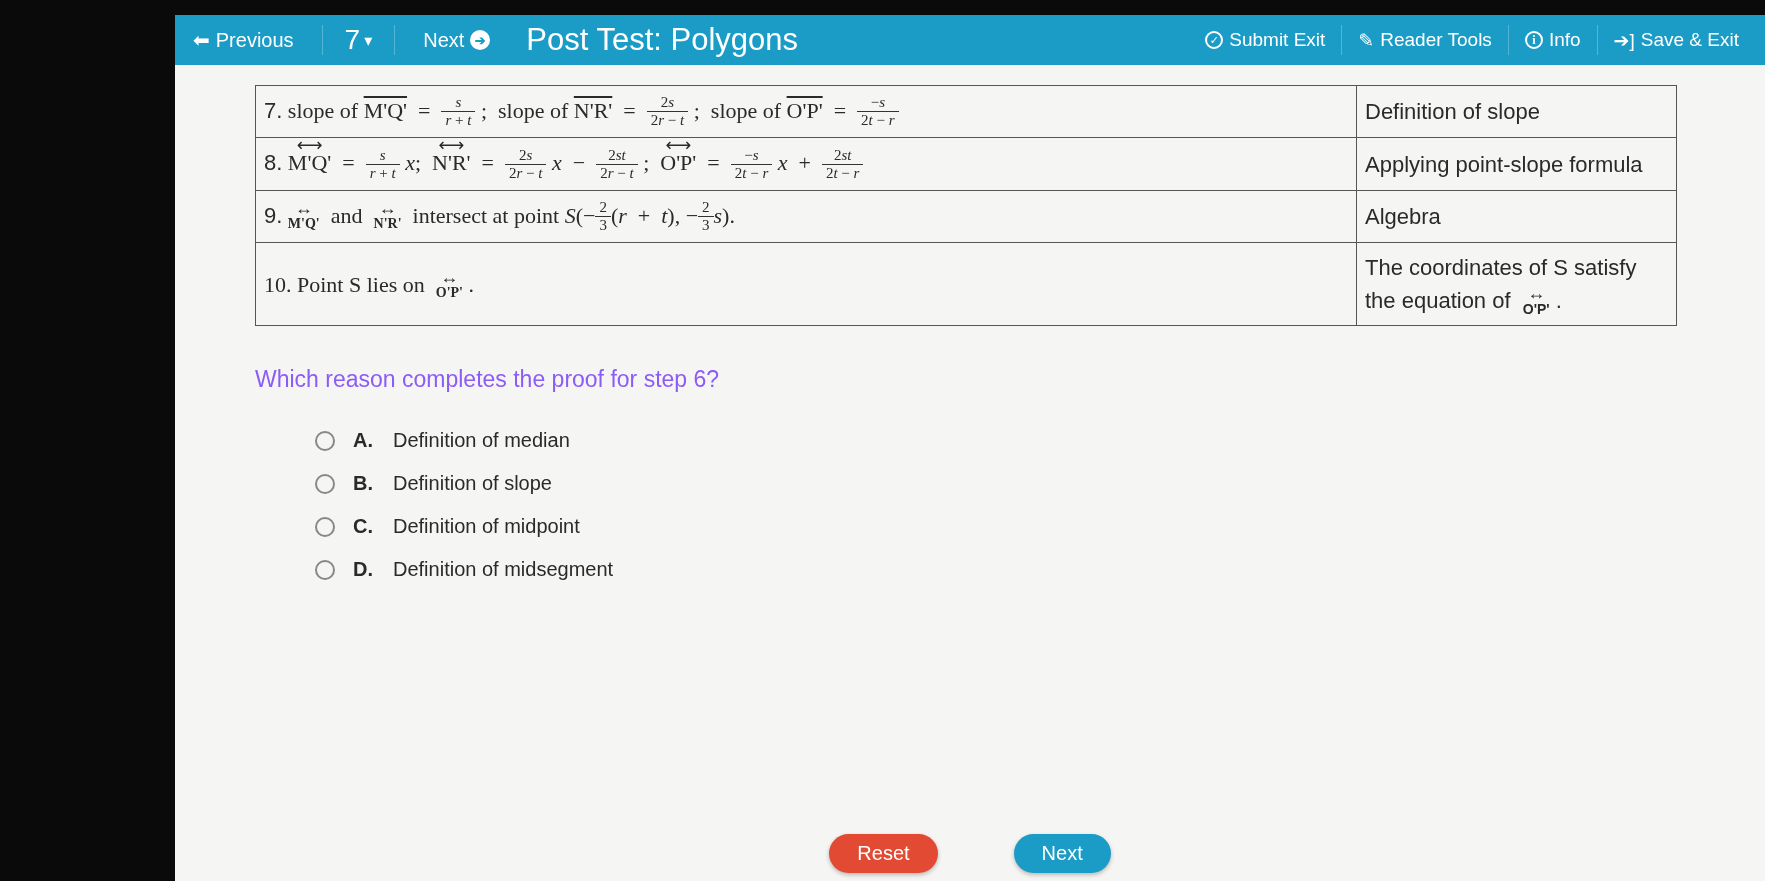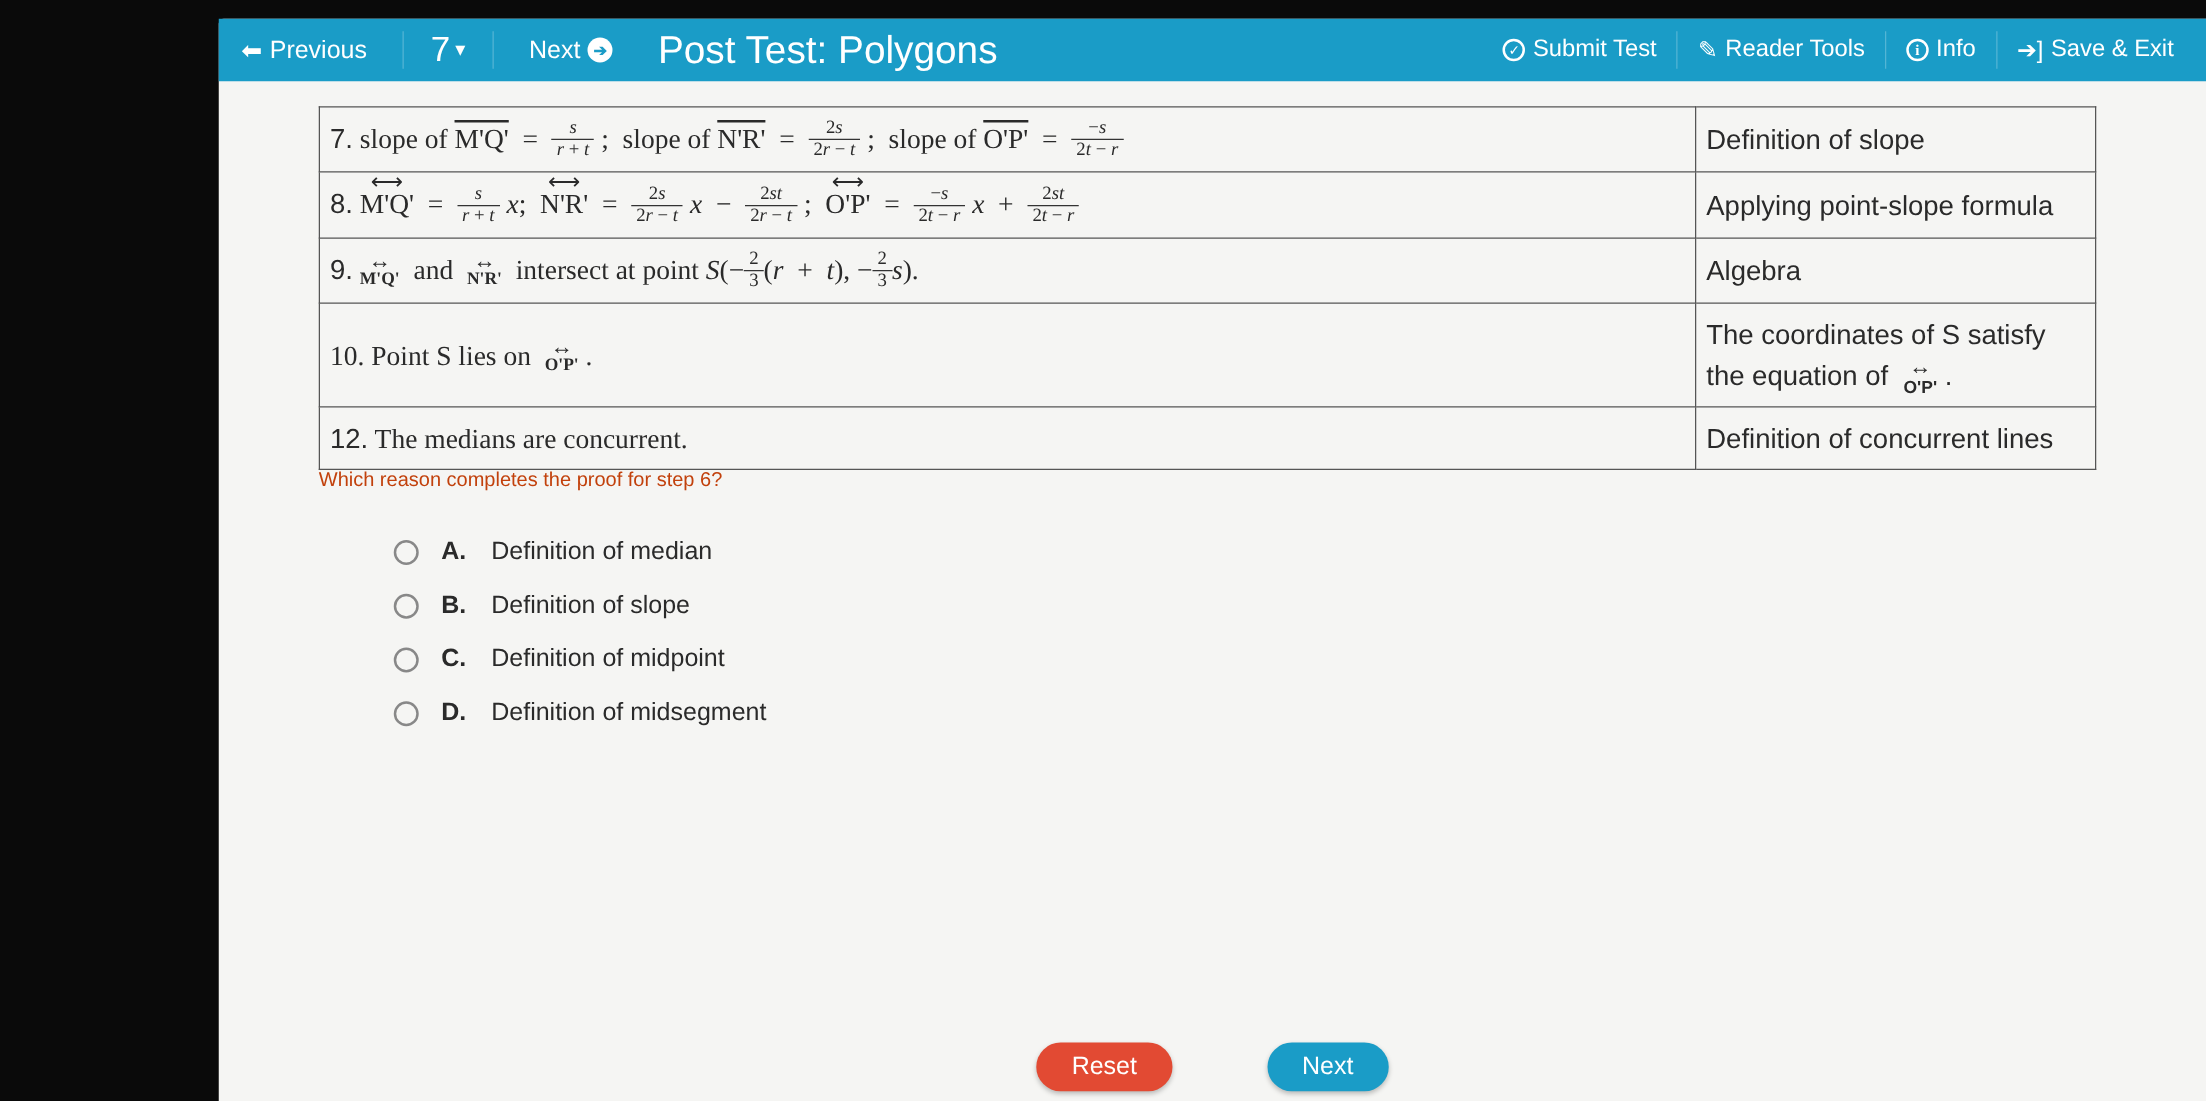--- a/index.html
+++ b/index.html
@@ -74,22 +74,23 @@
     .frac {
       display: inline-block; vertical-align: middle; text-align: center; font-size: 15px; line-height:1;
       position: relative; top: -1px;
     }
     .frac .num { display:block; border-bottom:1px solid #333; padding:0 4px 1px; }
     .frac .den { display:block; padding: 1px 4px 0; }
     .under { display:inline-block; text-align:center; vertical-align:top; line-height:1;}
     .under .top { display:block; font-size:18px;}
     .under .bot { display:block; font-size:14px; font-weight:bold;}
     .question {
-      font-size: 16px;
-      color: #c2410c;
+      margin-top: 40px;
+      font-size: 23px;
+      color: #8b5cf6;
     }
     .choices { margin-top: 36px; margin-left: 60px; }
     .choice {
       display: flex; align-items: center; gap: 18px;
       font-size: 20px; color: #2a2a2a; margin-bottom: 20px; cursor: pointer;
     }
     .radio {
       width: 20px; height: 20px; border: 2px solid #888; border-radius: 50%; flex-shrink: 0;
     }
     .opt-letter { font-weight: bold; min-width: 22px; }
@@ -124,21 +125,21 @@
       <span class="tb-btn">
         <span>Next</span>
         <span class="tb-next-circ">➔</span>
       </span>
     </div>
     <div class="tb-title">Post Test: Polygons</div>
     <div class="tb-spacer"></div>
     <div class="tb-right">
       <span class="tb-btn">
         <span class="tb-icon-check">✓</span>
-        <span>Submit Test</span>
+        <span>Submit Exit</span>
       </span>
       <span class="tb-sep"></span>
       <span class="tb-btn">
         <span>✎</span>
         <span>Reader Tools</span>
       </span>
       <span class="tb-sep"></span>
       <span class="tb-btn">
         <span class="tb-icon-info">i</span>
         <span>Info</span>
@@ -162,24 +163,20 @@
             <td class="math"><span style="font-family:Arial">8.</span> <span class="dbarrow">M'Q'</span> &nbsp;=&nbsp; <span class="frac"><span class="num"><i>s</i></span><span class="den"><i>r</i> + <i>t</i></span></span> <i>x</i>;&nbsp; <span class="dbarrow">N'R'</span> &nbsp;=&nbsp; <span class="frac"><span class="num">2<i>s</i></span><span class="den">2<i>r</i> − <i>t</i></span></span> <i>x</i> &nbsp;−&nbsp; <span class="frac"><span class="num">2<i>st</i></span><span class="den">2<i>r</i> − <i>t</i></span></span> ;&nbsp; <span class="dbarrow">O'P'</span> &nbsp;=&nbsp; <span class="frac"><span class="num">−<i>s</i></span><span class="den">2<i>t</i> − <i>r</i></span></span> <i>x</i> &nbsp;+&nbsp; <span class="frac"><span class="num">2<i>st</i></span><span class="den">2<i>t</i> − <i>r</i></span></span></td>
             <td>Applying point-slope formula</td>
           </tr>
           <tr>
             <td class="math"><span style="font-family:Arial">9.</span> <span class="under"><span class="top">↔</span><span class="bot">M'Q'</span></span>&nbsp; and &nbsp;<span class="under"><span class="top">↔</span><span class="bot">N'R'</span></span>&nbsp; intersect at point <span class="math"><i>S</i>(−<span class="frac"><span class="num">2</span><span class="den">3</span></span>(<i>r</i> &nbsp;+&nbsp; <i>t</i>), −<span class="frac"><span class="num">2</span><span class="den">3</span></span><i>s</i>)</span>.</td>
             <td>Algebra</td>
           </tr>
           <tr>
             <td class="math"><span style="font-family:Liberation Serif, serif">10.</span> Point S lies on &nbsp;<span class="under"><span class="top">↔</span><span class="bot">O'P'</span></span>&nbsp;.</td>
             <td>The coordinates of S satisfy the equation of &nbsp;<span class="under"><span class="top">↔</span><span class="bot">O'P'</span></span>&nbsp;.</td>
-          </tr>
-          <tr>
-            <td class="math"><span style="font-family:Arial">12.</span> The medians are concurrent.</td>
-            <td>Definition of concurrent lines</td>
           </tr>
         </tbody>
     </table>
 
     <div class="question">Which reason completes the proof for step 6?</div>
 
     <div class="choices">
         <div class="choice">
           <span class="radio"></span>
           <span class="opt-letter">A.</span>

